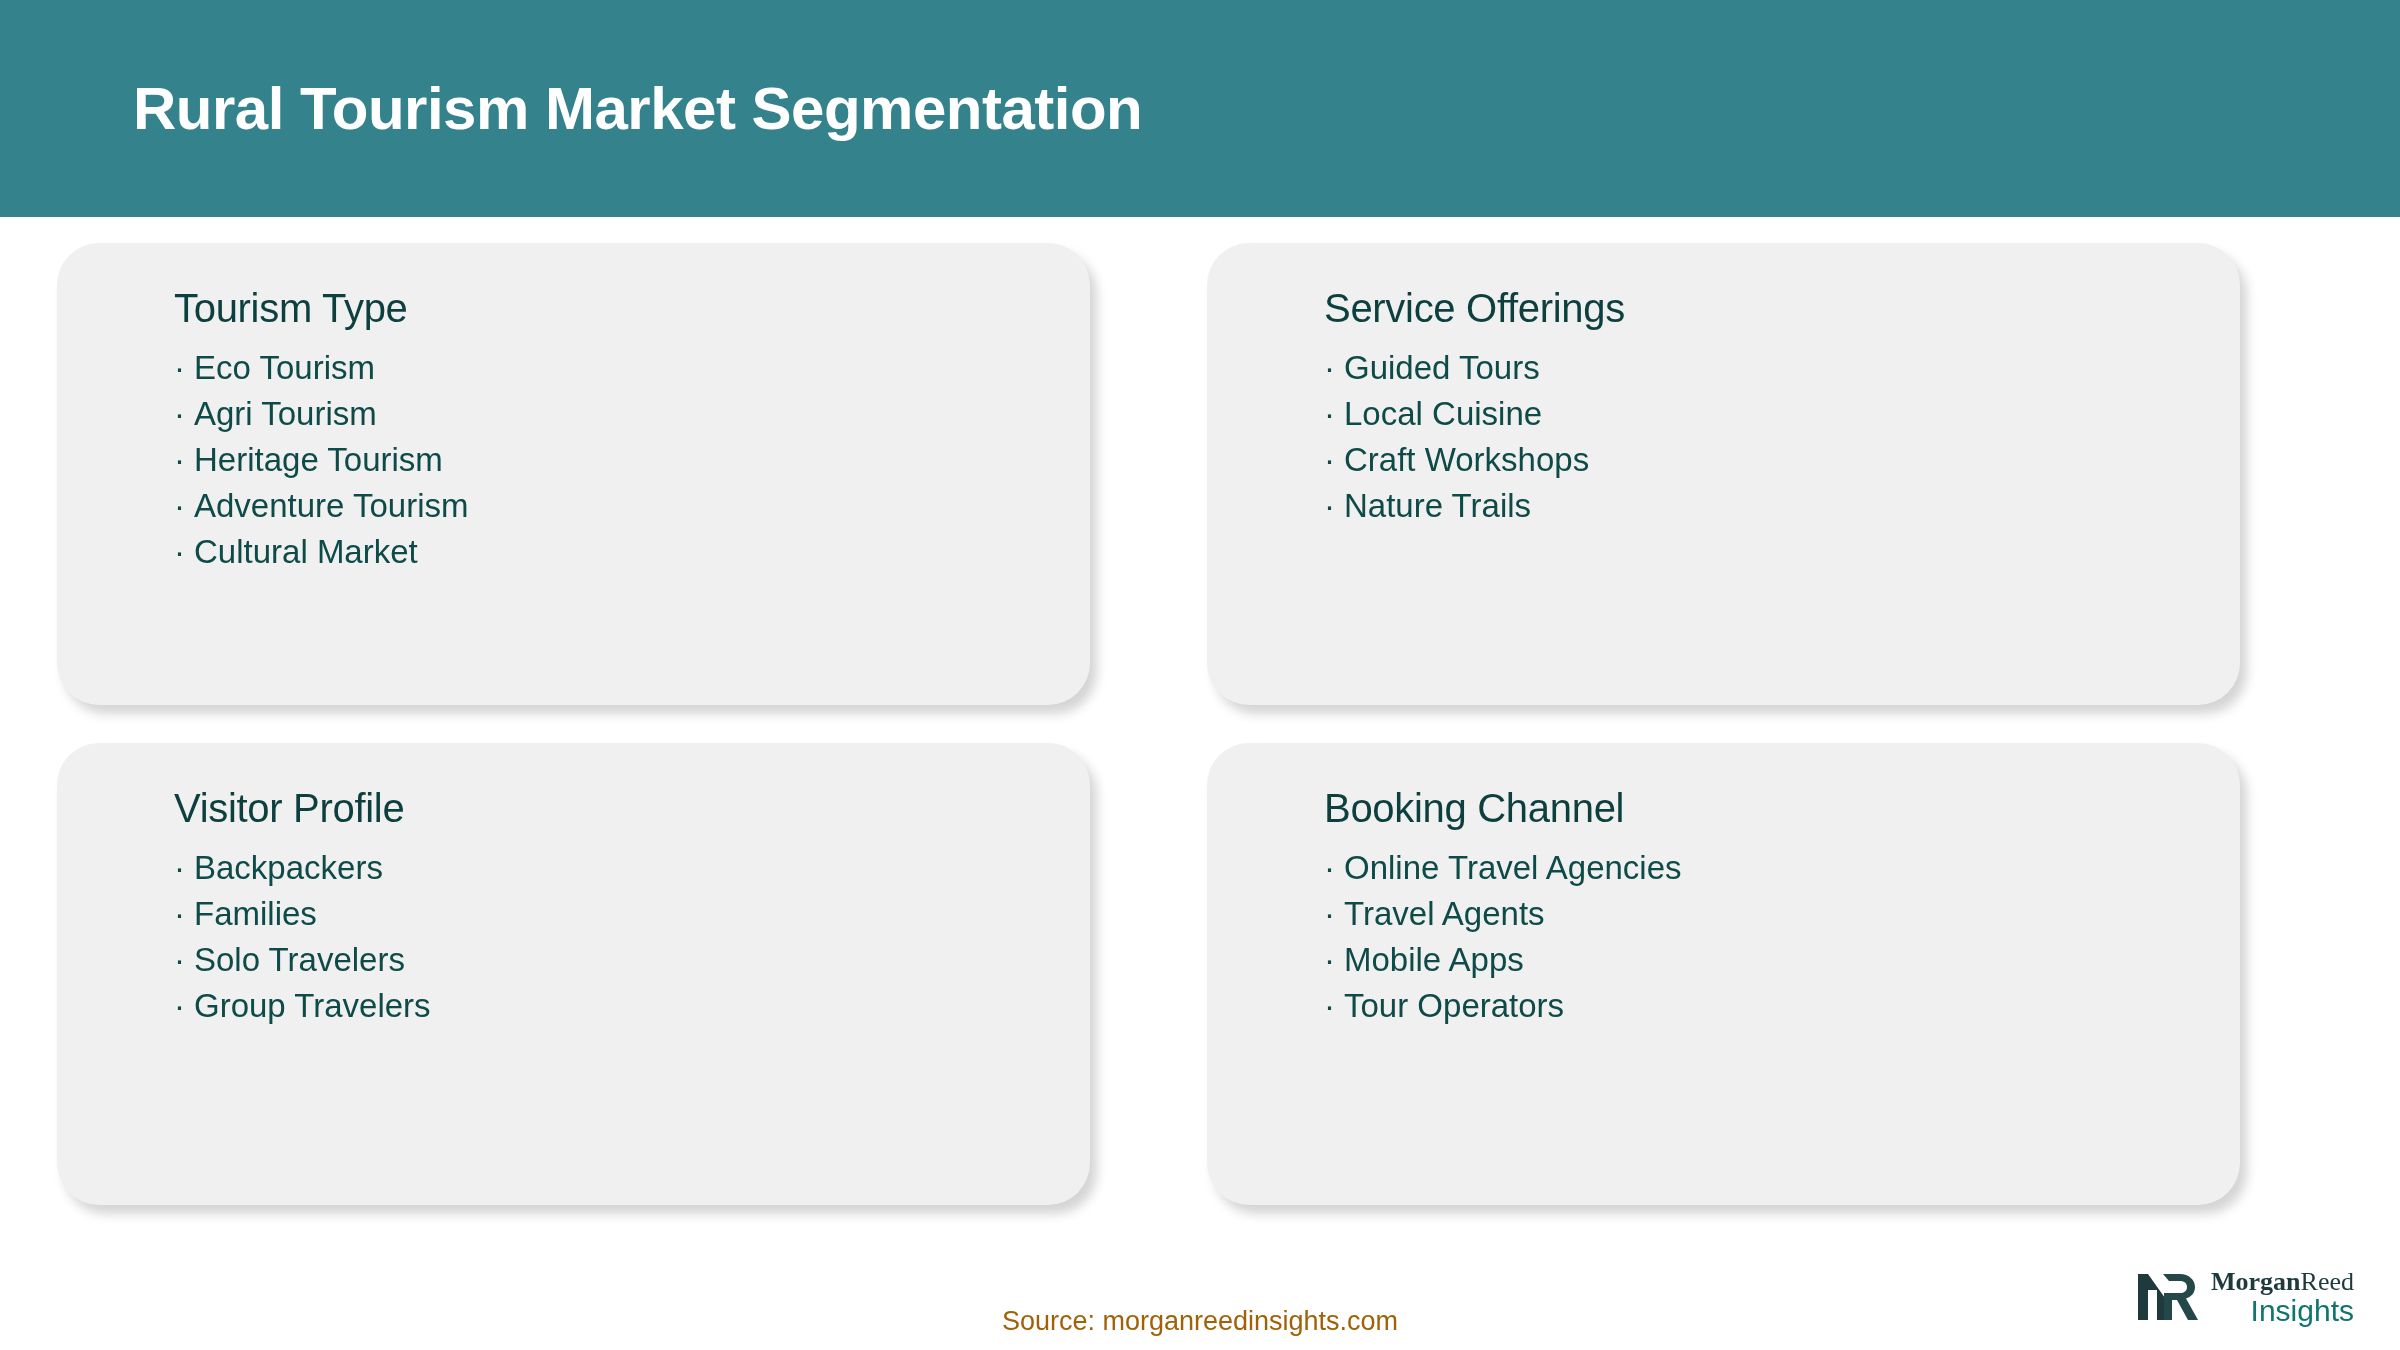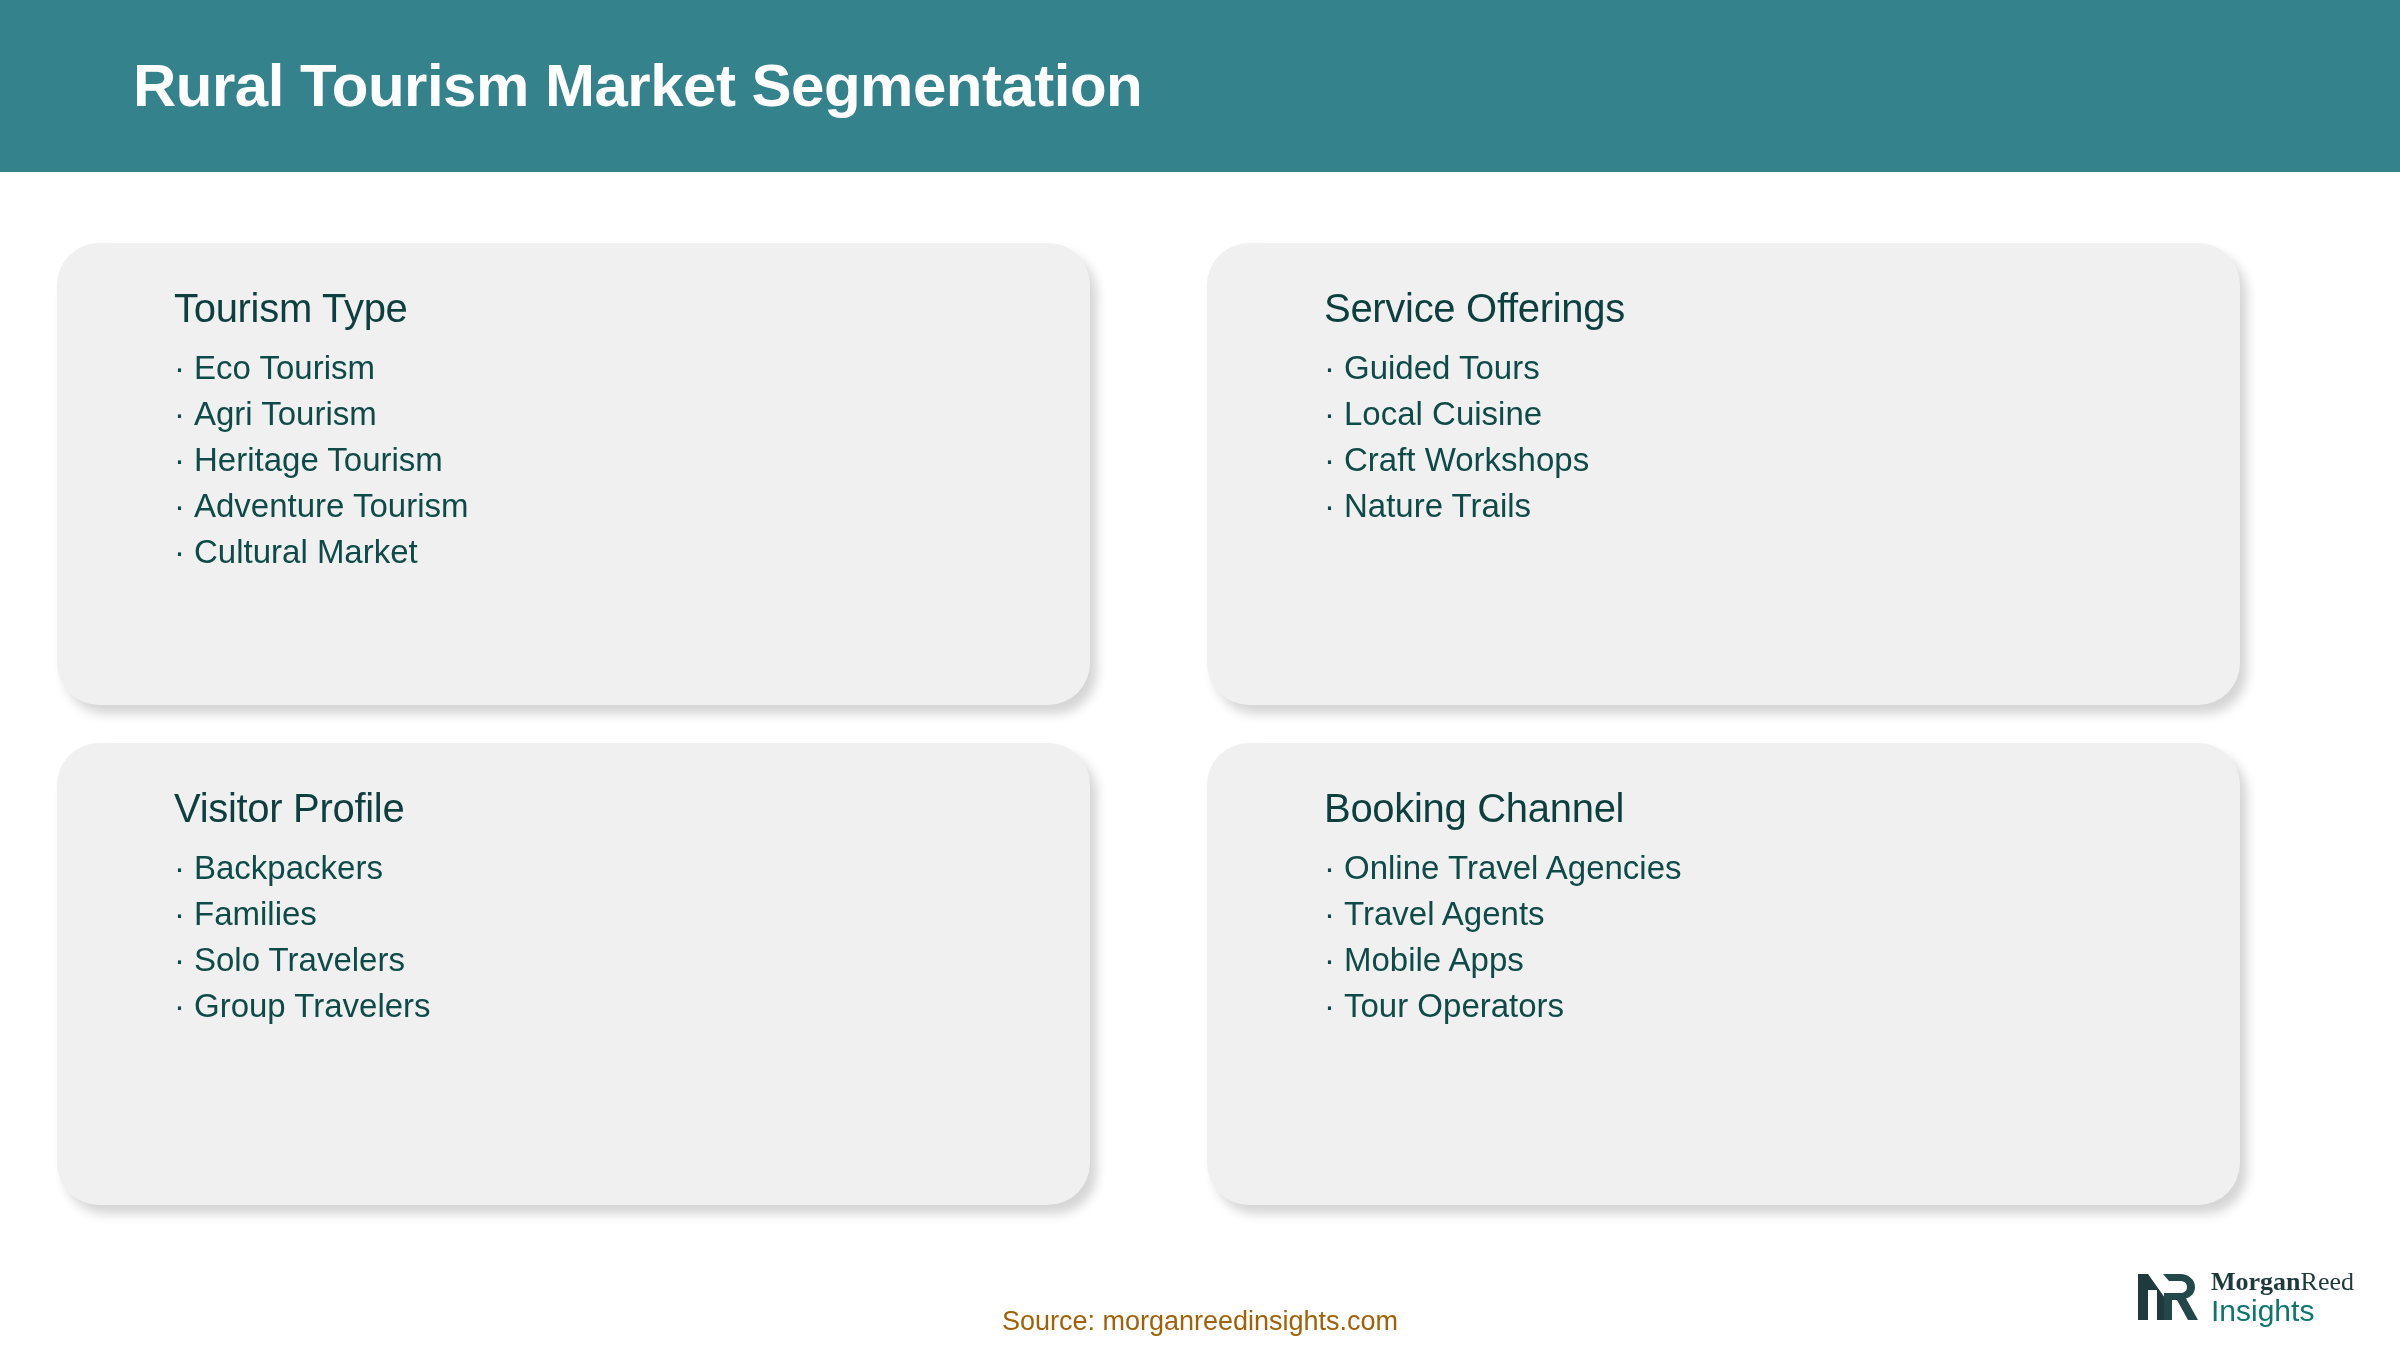--- a/index.html
+++ b/index.html
@@ -19,21 +19,21 @@
     height: 1350px;
     background: #ffffff;
   }
 
   
   .header {
     position: absolute;
     left: 0;
     top: 0;
     width: 2400px;
-    height: 172px;
+    height: 217px;
     background: #34828c;
     display: flex;
     align-items: center;
   }
 
   .header-title {
     margin-left: 133px;
     color: #ffffff;
     font-size: 60px;
     font-weight: bold;
@@ -138,20 +138,21 @@
     width: 64px;
     height: 50px;
     flex: none;
   }
 
   .logo-words {
     display: flex;
     flex-direction: column;
     justify-content: center;
     line-height: 1.05;
+    align-items: flex-end;
   }
 
   .logo-line1 {
     font-family: "Liberation Serif", serif;
     font-size: 26px;
     color: #1f3a3c;
     white-space: nowrap;
   }
 
   .logo-line1 .bold-part { font-weight: bold; }

